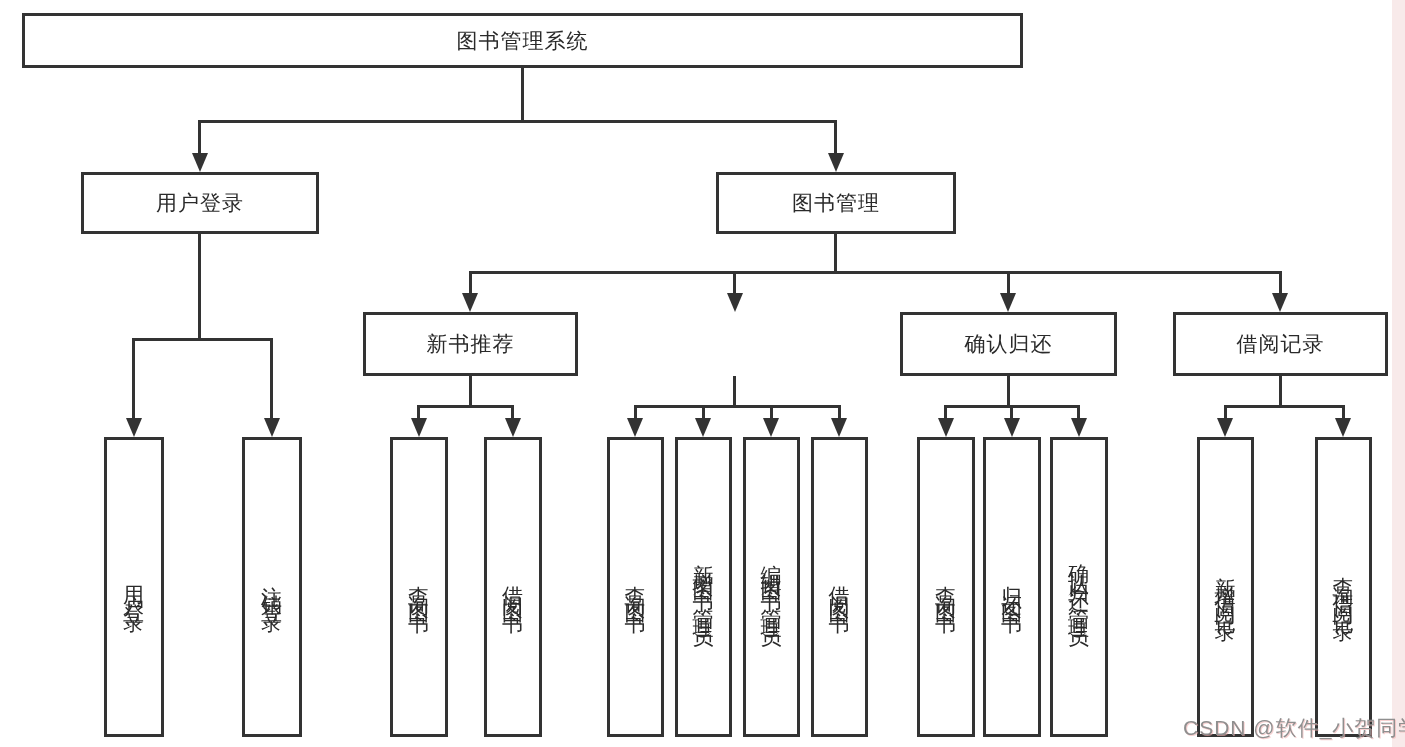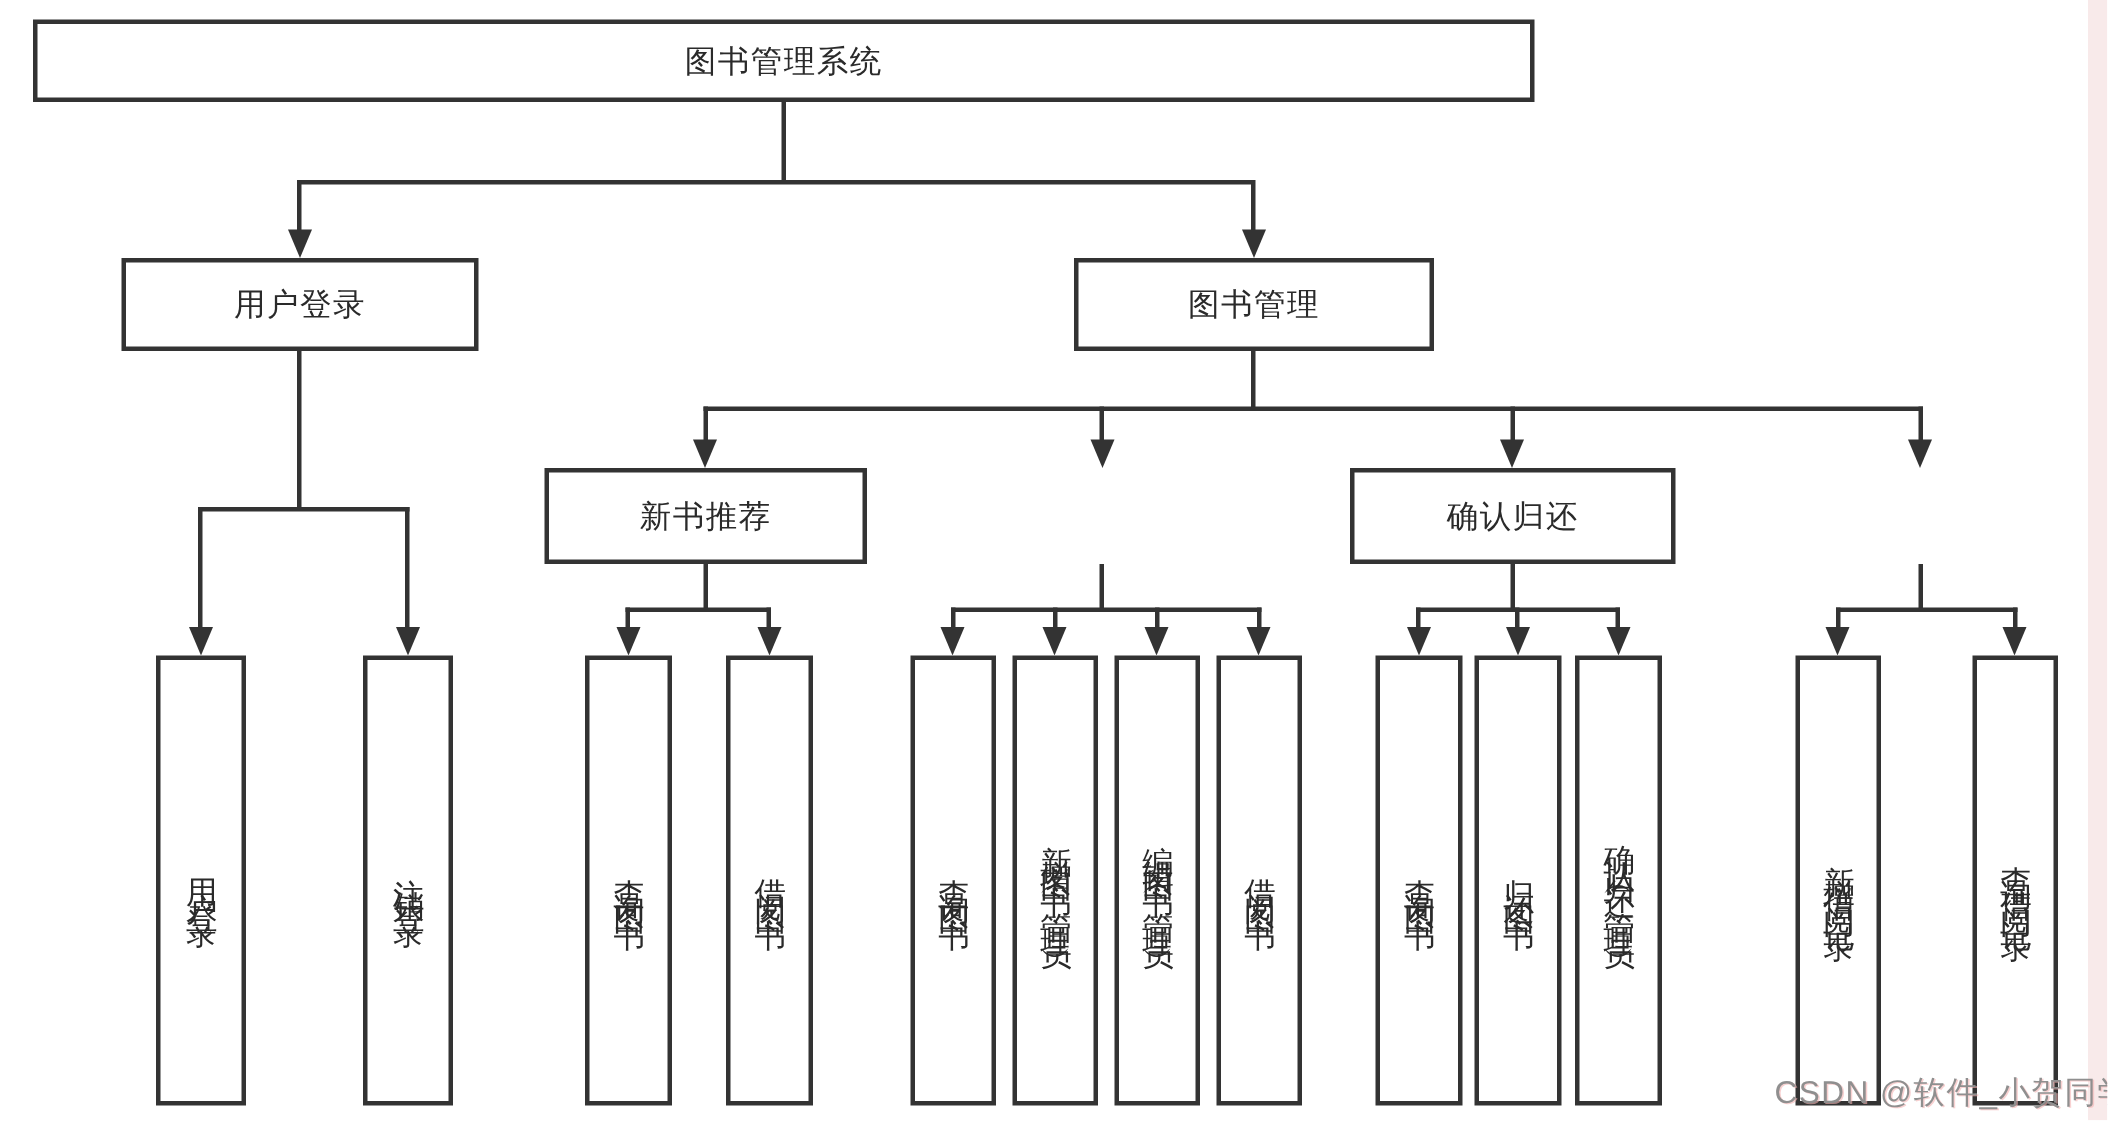--- a/index.html
+++ b/index.html
@@ -71,20 +71,23 @@
   <div class="arrow" style="left:462px;top:293px"></div>
   <div class="arrow" style="left:727px;top:293px"></div>
   <div class="arrow" style="left:1000px;top:293px"></div>
   <div class="arrow" style="left:1272px;top:293px"></div>
 
   <div class="node" style="left:363px;top:312px;width:215px;height:64px">
     <span>新书推荐</span>
   </div>
   <div class="node" style="left:900px;top:312px;width:217px;height:64px">
     <span>确认归还</span>
+  </div>
+  <div class="node" style="left:1173px;top:312px;width:215px;height:64px">
+    <span>借阅记录</span>
   </div>
 
   <div class="vline" style="left:469px;top:376px;height:32px"></div>
   <div class="hline" style="left:417px;top:405px;width:97px"></div>
   <div class="vline" style="left:417px;top:405px;height:15px"></div>
   <div class="vline" style="left:511px;top:405px;height:15px"></div>
   <div class="arrow" style="left:411px;top:418px"></div>
   <div class="arrow" style="left:505px;top:418px"></div>
 
   <div class="vline" style="left:733px;top:376px;height:32px"></div>

